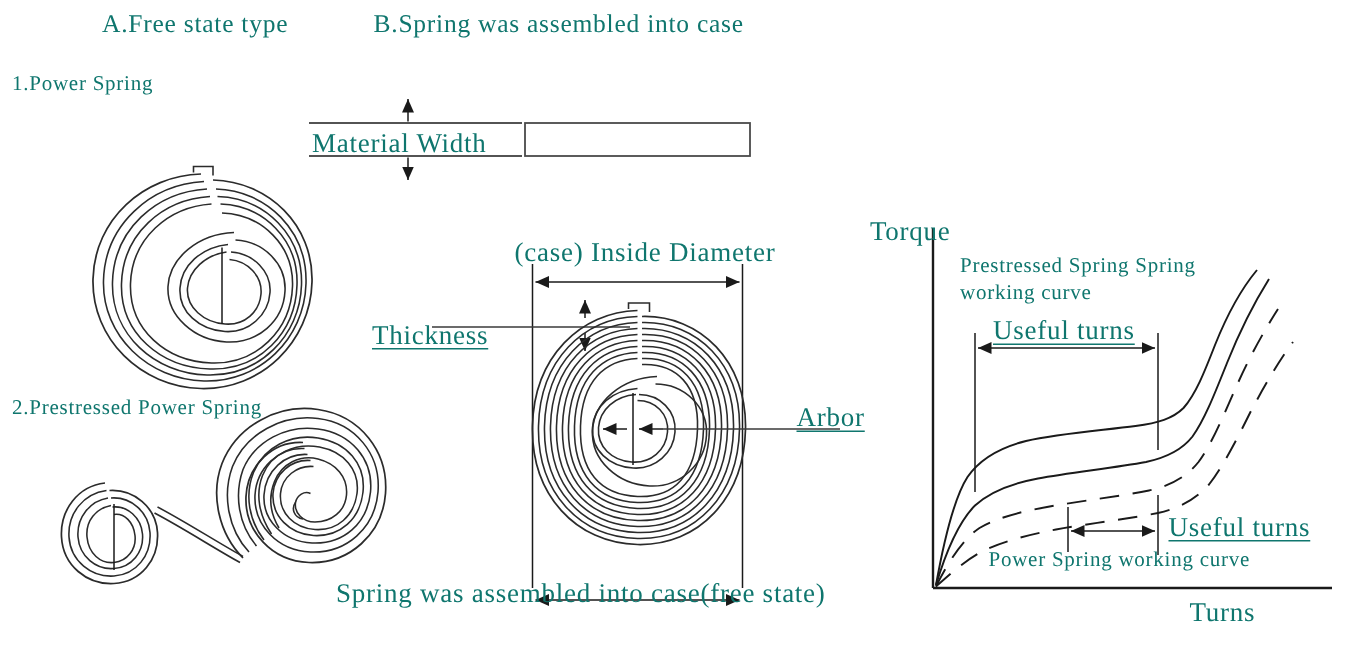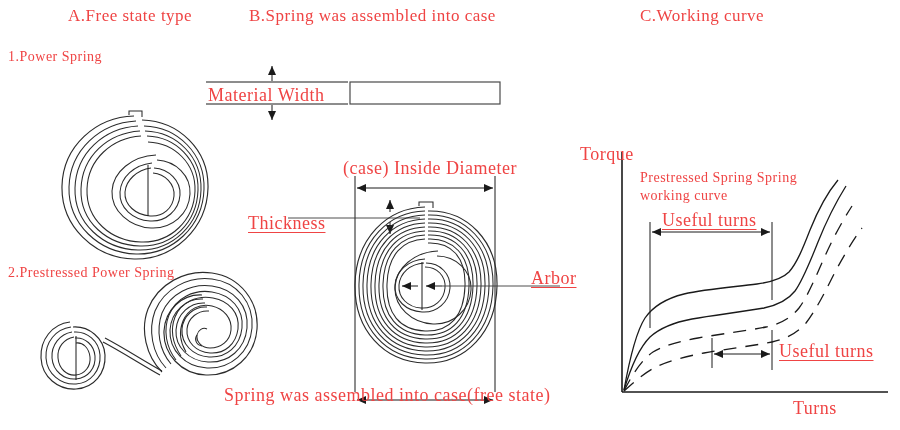--- a/index.html
+++ b/index.html
@@ -13,21 +13,21 @@
     height: 430px;
     background: #ffffff;
     font-family: "Liberation Serif", "DejaVu Serif", serif;
     color: #1a1a1a;
     overflow: hidden;
   }
   .txt {
     position: absolute;
     white-space: pre;
     font-family: "Liberation Serif", "DejaVu Serif", serif;
-    color: #ef4444;
+    color: #0f766e;
     letter-spacing: 0.5px;
   }
   .hdr { font-size: 17px; }
   .sec { font-size: 14px; }
   .lbl { font-size: 18px; }
   .lbl-sm { font-size: 14px; }
   .ul { text-decoration: underline; text-underline-offset: 3px; }
   svg { position: absolute; left: 0; top: 0; overflow: visible; }
   .ln { stroke: #1a1a1a; stroke-width: 1; fill: none; }
   .ln-thin { stroke: #3a3a3a; stroke-width: 0.9; fill: none; }
@@ -39,21 +39,20 @@
   .ext { stroke: #1a1a1a; stroke-width: 1; fill: none; }
   .rect-mat { stroke: #4a4a4a; stroke-width: 1.2; fill: none; }
 </style>
 </head>
 <body>
 
 <div id="page">
 
   <div class="txt hdr" style="left:68px; top:6px;">A.Free state type</div>
   <div class="txt hdr" style="left:249px; top:6px;">B.Spring was assembled into case</div>
-  <div class="txt hdr" style="left:640px; top:6px;">C.Working curve</div>
 
   <div class="txt sec" style="left:8px; top:49px;">1.Power Spring</div>
   <div class="txt sec" style="left:8px; top:265px;">2.Prestressed Power Spring</div>
 
   <svg width="900" height="430">
     <defs>
       <marker id="arrR" markerWidth="10" markerHeight="8" refX="9" refY="4" orient="auto">
         <path d="M0,0 L9,4 L0,8 z" fill="#1a1a1a"></path>
       </marker>
       <marker id="arrL" markerWidth="10" markerHeight="8" refX="1" refY="4" orient="auto">
@@ -247,14 +246,15 @@
 
   <div class="txt lbl" style="left:548px; top:144px;margin-left:32px;">Torque</div>
   <div class="txt lbl" style="left:793px; top:398px;">Turns</div>
 
   <div class="txt lbl-sm" style="left:640px; top:170px;">Prestressed Spring Spring</div>
   <div class="txt lbl-sm" style="left:640px; top:188px;">working curve</div>
 
   <div class="txt lbl ul" style="left:662px; top:210px;">Useful turns</div>
   <div class="txt lbl ul" style="left:779px; top:341px;">Useful turns</div>
 
+  <div class="txt lbl-sm" style="left:659px; top:366px;">Power Spring working curve</div>
 
 </div>
 
 </body></html>

